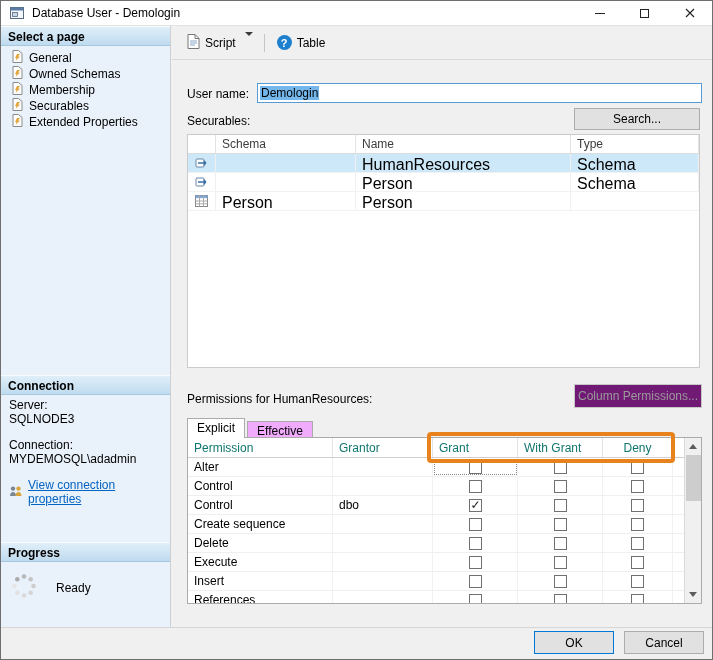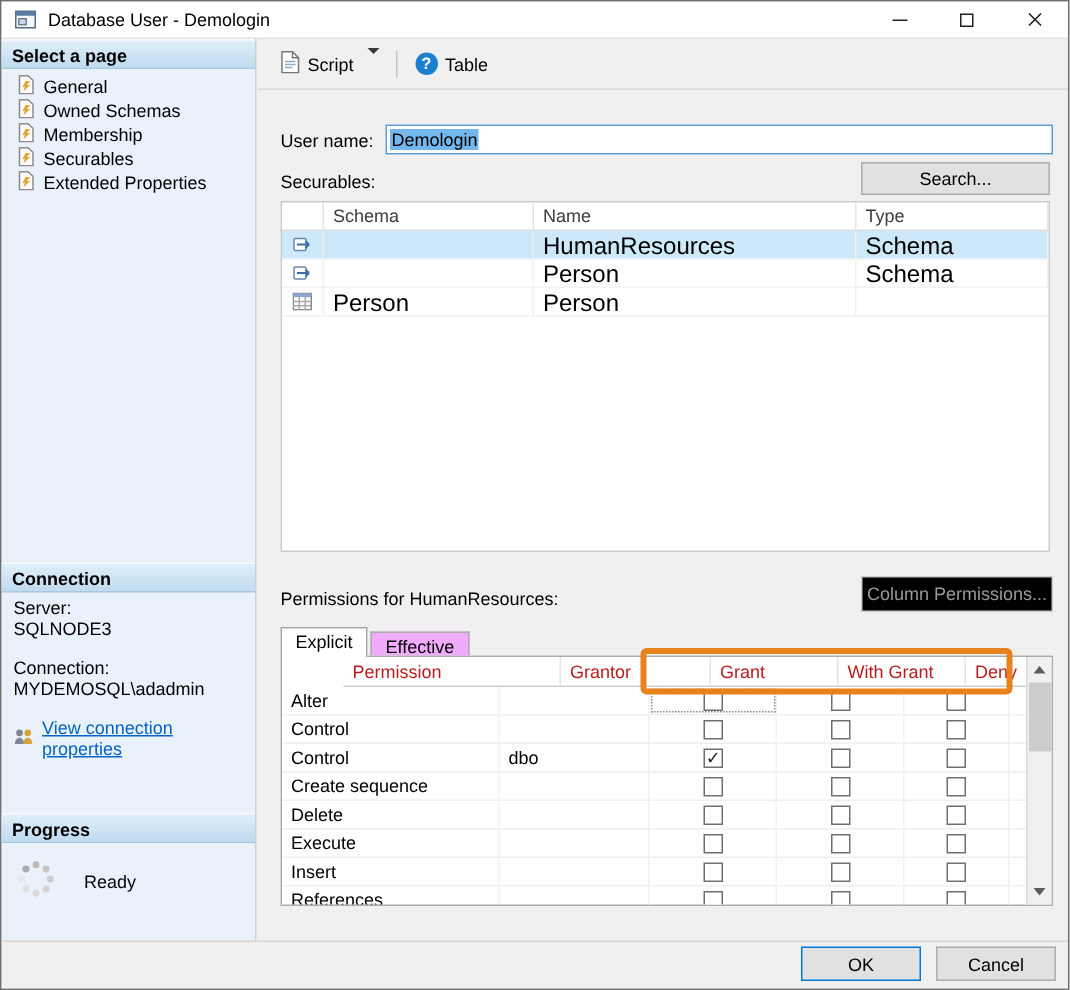--- a/index.html
+++ b/index.html
@@ -68,39 +68,39 @@
   .sec-row.selected { background:#cde8f9; }
   .sec-cell { border-right:1px solid #f0f0f0; padding:2px 6px; font-size:16px;
               overflow:hidden; white-space:nowrap; }
   .c-icon { width:28px; flex:none; display:flex; align-items:center; justify-content:center; padding:0; }
   .c-schema { width:140px; flex:none; }
   .c-name { width:215px; flex:none; }
   .c-type { flex:1; }
 
   .perm-label { position:absolute; left:15px; top:366px; }
   .colperm-btn { position:absolute; right:10px; top:358px; width:128px; height:24px;
-                 background:#000000; border:1px solid #c8c8c8; color:#9a9a9a; }
+                 background:#701a75; border:1px solid #c8c8c8; color:#9a9a9a; }
 
   .tabs { position:absolute; left:15px; top:393px; height:19px; display:flex; align-items:flex-end; }
   .tab { padding:2px 9px 2px 9px; border:1px solid #ababab; border-bottom:none; background:#f0abfc;
          font-size:12px; margin-right:2px; height:17px; cursor:default; }
   .tab.active { background:#fff; height:20px; position:relative; z-index:3; }
 
   .perm-table { position:absolute; left:15px; top:411px; right:10px; height:167px;
                 background:#fff; border:1px solid #ababab; display:flex; }
   .perm-grid { flex:1; overflow:hidden; }
-  .perm-header { display:flex; height:20px; border-bottom:1px solid #cfcfcf; color:#b91c1c;margin-left:41px; }
+  .perm-header { display:flex; height:20px; border-bottom:1px solid #cfcfcf; color:#0f766e; }
   .phcell { border-right:1px solid #e3e3e3; padding:3px 6px; font-size:12px; overflow:hidden; white-space:nowrap; }
   .prow { display:flex; height:19px; border-bottom:1px solid #efefef; }
   .pcell { border-right:1px solid #f1f1f1; padding:2px 6px; font-size:12px;
            overflow:hidden; white-space:nowrap; }
   .c-perm { width:145px; flex:none; }
   .c-grantor { width:100px; flex:none; }
   .c-g, .c-wg { width:85px; flex:none; }
-  .c-d { width:70px; flex:none; }
+  .c-d { width:70px; flex:none;text-align:center; }
   .c-fill { flex:1; border-right:none; }
   .c-chk { display:flex; align-items:center; justify-content:center; padding:0; }
   .c-chk.focused { outline:1px dotted #8a8a8a; outline-offset:-2px; }
   .cb { width:13px; height:13px; border:1px solid #707070; background:#fff; position:relative; }
   .cb.checked::after { content:"✓"; position:absolute; left:1px; top:-2px; font-size:12px; color:#1f1f1f; }
 
   .scrollbar { width:17px; background:#f0f0f0; border-left:1px solid #dadada;
                display:flex; flex-direction:column; align-items:center; }
   .sb-arrow { height:17px; width:100%; display:flex; align-items:center; justify-content:center; }
   .tri-up { width:0; height:0; border-left:4px solid transparent; border-right:4px solid transparent;

